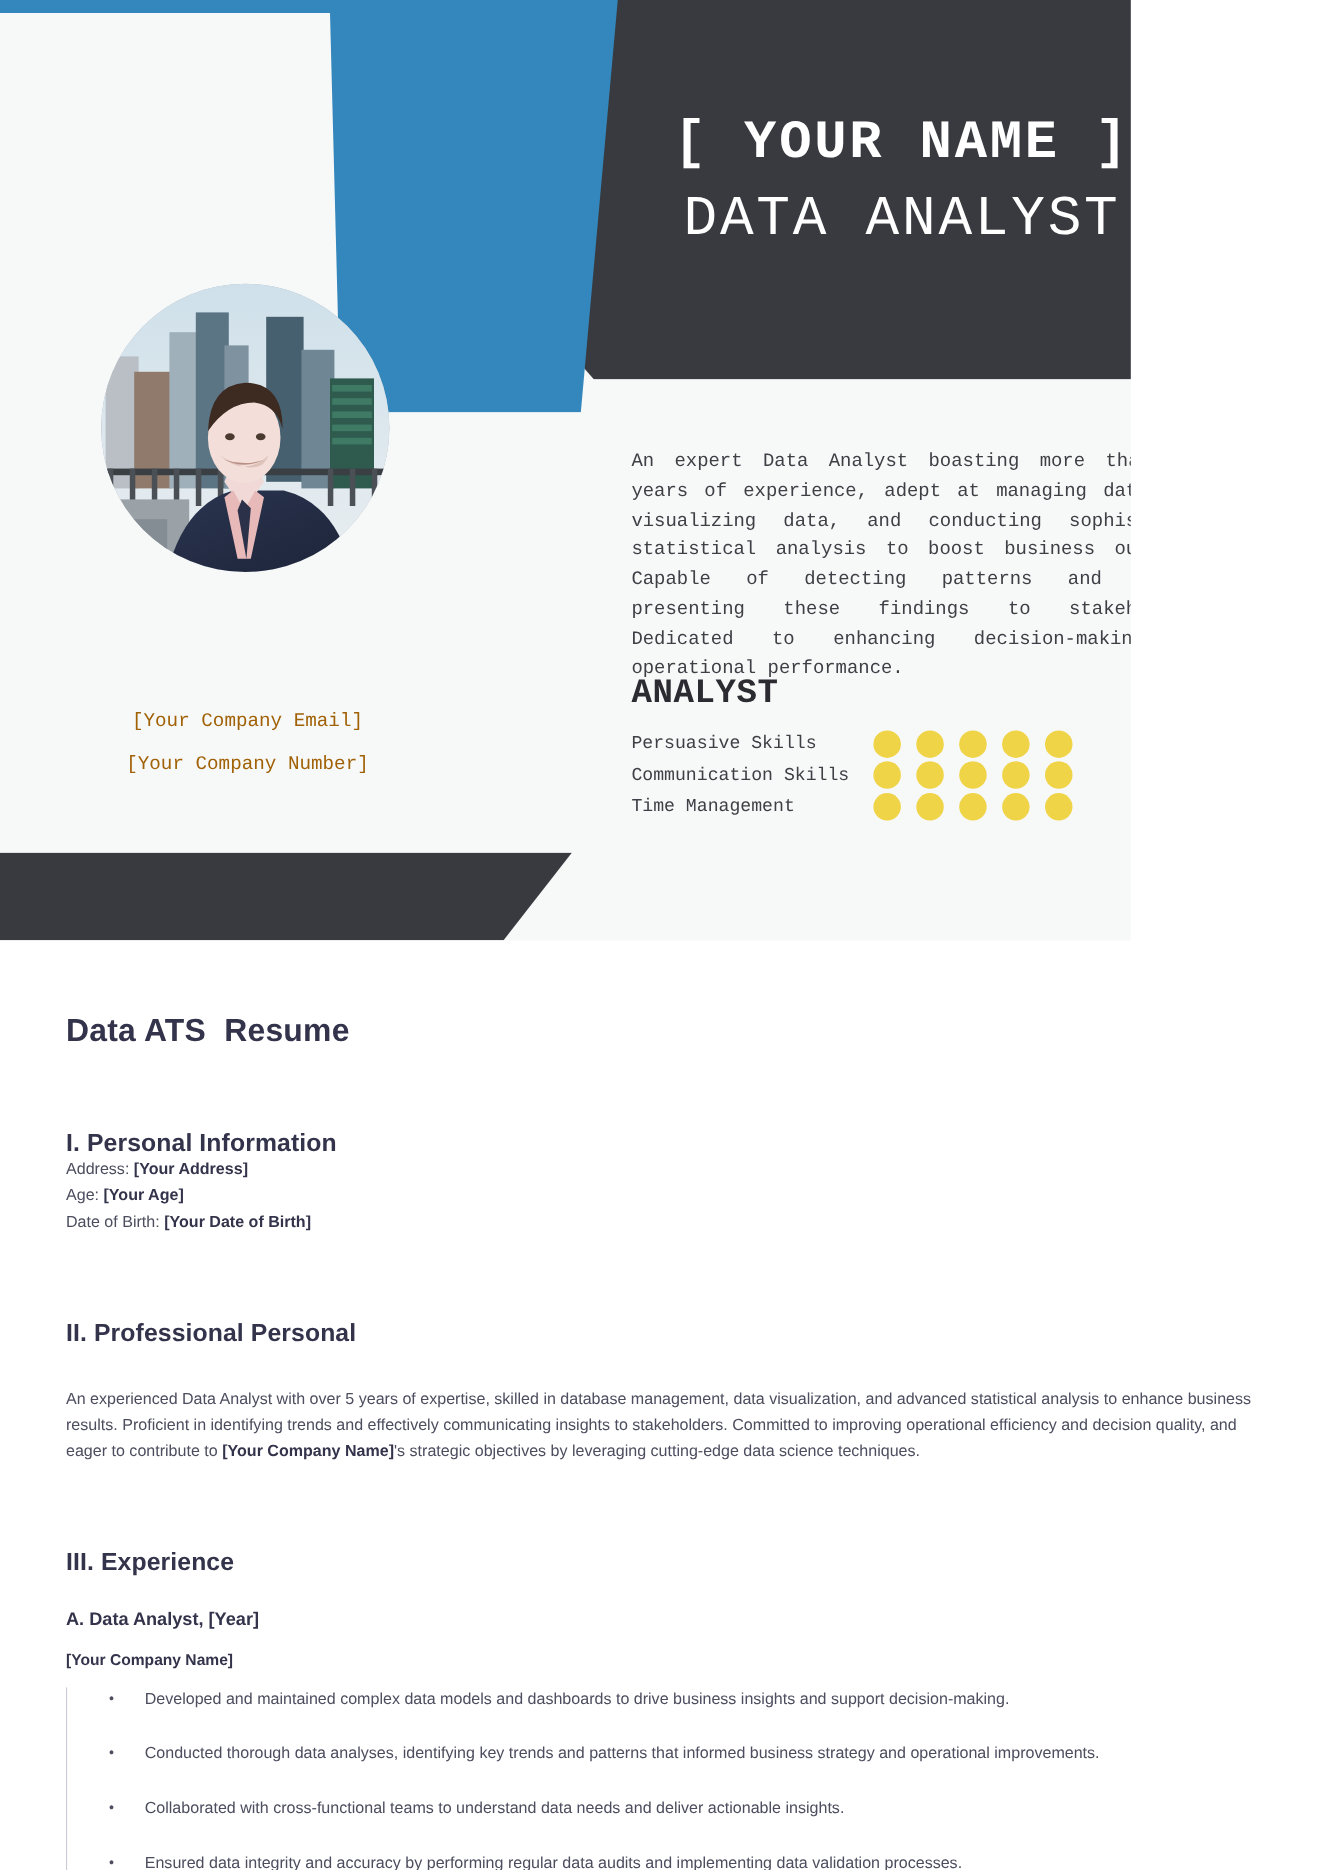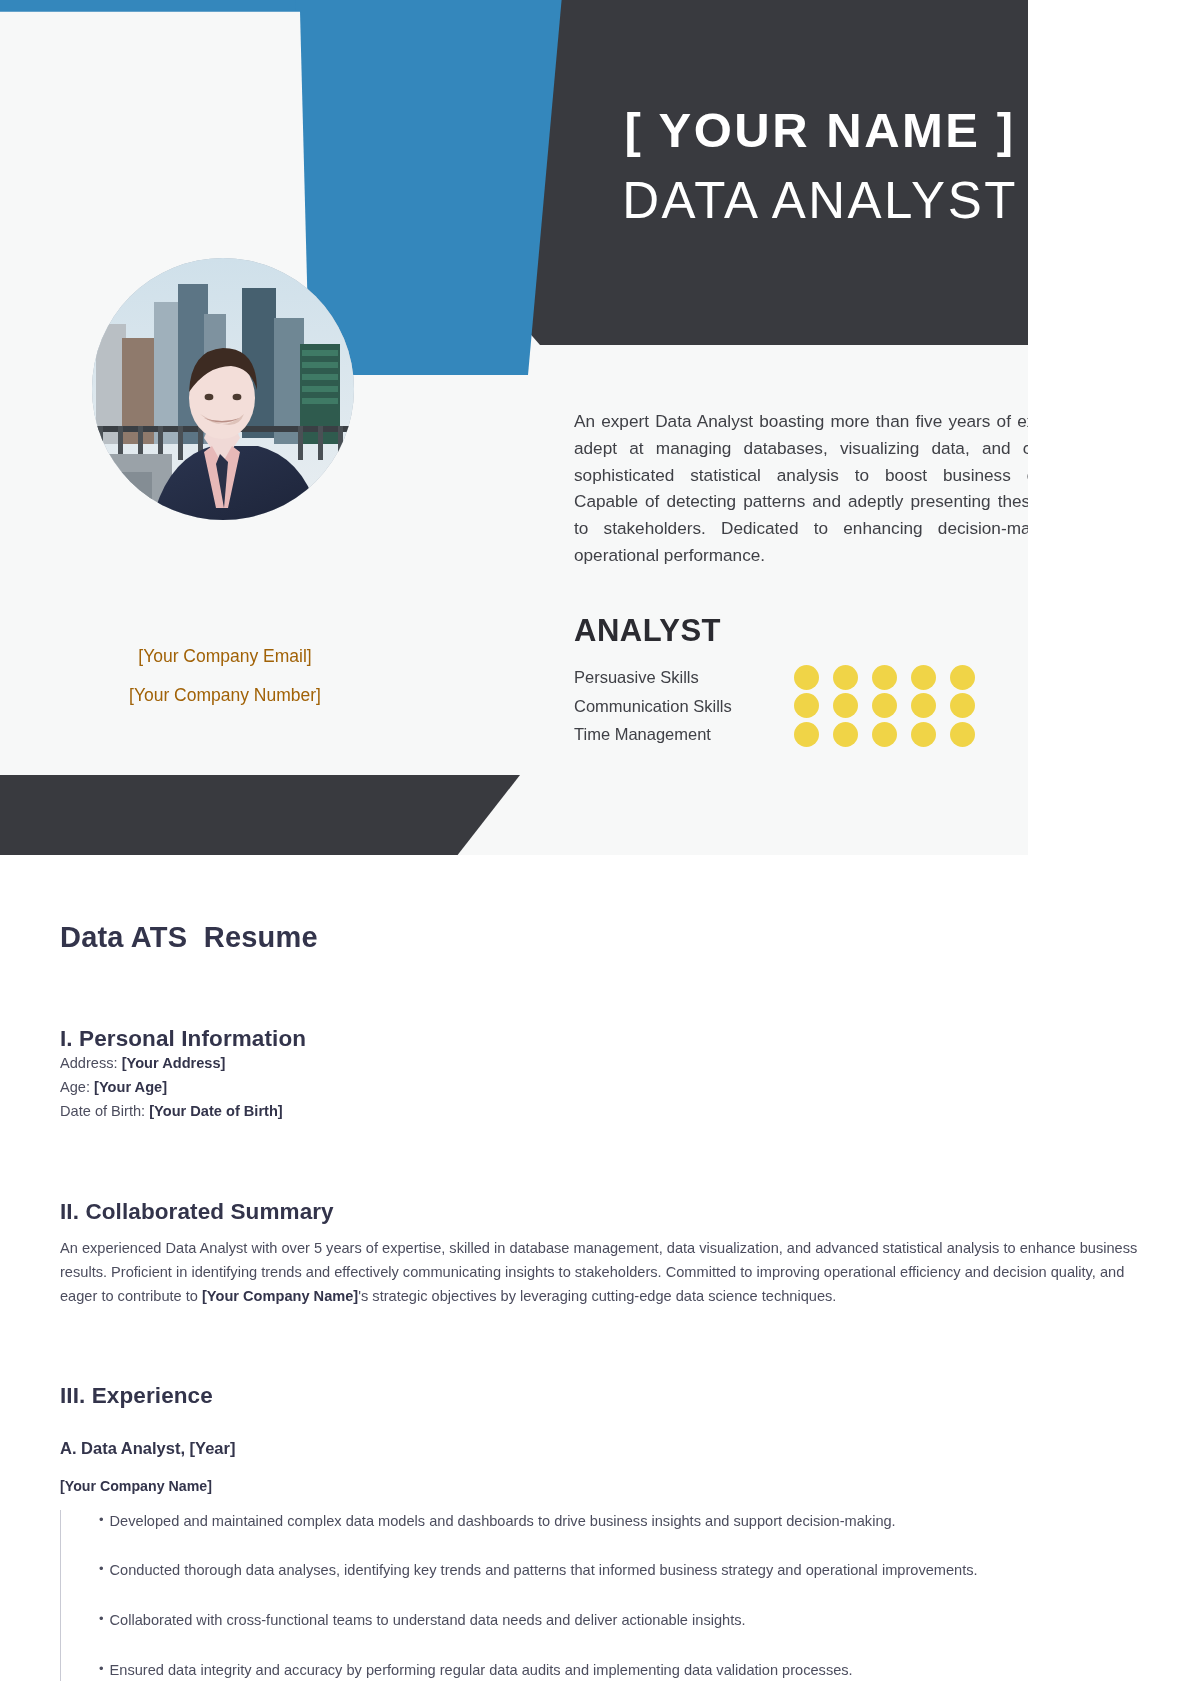--- a/index.html
+++ b/index.html
@@ -16,20 +16,21 @@
     position: relative;
   }
 
   
   .header {
     position: relative;
     width: 1028px;
     height: 855px;
     background: #f7f8f8;
     overflow: hidden;
+    font-family: Liberation Mono, monospace;
   }
 
   
   .shape-dark-top {
     position: absolute;
     top: 0;
     left: 0;
     width: 1200px;
     height: 345px;
     background: #393a3f;
@@ -208,21 +209,21 @@
   #experience-section { margin-top: 74px; }
 
   .info-lines {
     font-size: 14.6px;
     line-height: 1.63;
     color: #4c4d5e;
   }
   .info-lines b { color: #33344b; }
 
   .summary-body {
-    margin-top: 12px;
+    margin-top: 36px;
     font-size: 14.6px;
     line-height: 1.63;
     color: #4c4d5e;
     text-align: left;
   }
   .summary-body b { color: #33344b; }
 
   .exp-role {
     margin-top: 30px;
     font-size: 16.5px;
@@ -246,21 +247,21 @@
     line-height: 1.55;
     color: #4c4d5e;
     margin-bottom: 27px;
     padding-left: 20px;
   }
   .exp-bullet .bullet-mark {
     margin-right: 6px;
     font-size: 13px;
     line-height: 1.6;
   }
-  .exp-bullet .bullet-text { flex: 1; }
+  .exp-bullet .bullet-text { flex: 1; margin-left: 22px; }
 </style>
 </head>
 <body>
 
 <div class="header">
 
   <div class="shape-blue-topstrip"></div>
   <div class="shape-dark-top"></div>
   <div class="shape-blue"></div>
   <div class="shape-white-left"></div>
@@ -382,21 +383,21 @@
   <div id="personal-info-section">
     <h2 class="sec-heading">I. Personal Information</h2>
     <div class="info-lines" id="personal-info-lines">
         <div><span>Address:</span> <b>[Your Address]</b></div>
         <div><span>Age:</span> <b>[Your Age]</b></div>
         <div><span>Date of Birth:</span> <b>[Your Date of Birth]</b></div>
       </div>
   </div>
 
   <div id="professional-summary-section">
-    <h2 class="sec-heading">II. Collaborated Summary</h2>
+    <h2 class="sec-heading">II. Professional Personal</h2>
     <p class="summary-body" id="professional-summary-body"><span>An experienced Data Analyst with over 5 years of expertise, skilled in database management, data visualization, and advanced statistical analysis to enhance business results. Proficient in identifying trends and effectively communicating insights to stakeholders. Committed to improving operational efficiency and decision quality, and eager to contribute to </span><b>[Your Company Name]</b><span>'s strategic objectives by leveraging cutting-edge data science techniques.</span></p>
   </div>
 
   <div id="experience-section">
     <h2 class="sec-heading">III. Experience</h2>
     <div class="exp-role">A. Data Analyst, [Year]</div>
     <div class="exp-company">[Your Company Name]</div>
     <div class="exp-bullets" id="experience-bullets">
         <div class="exp-bullet">
           <span class="bullet-mark">•</span>

